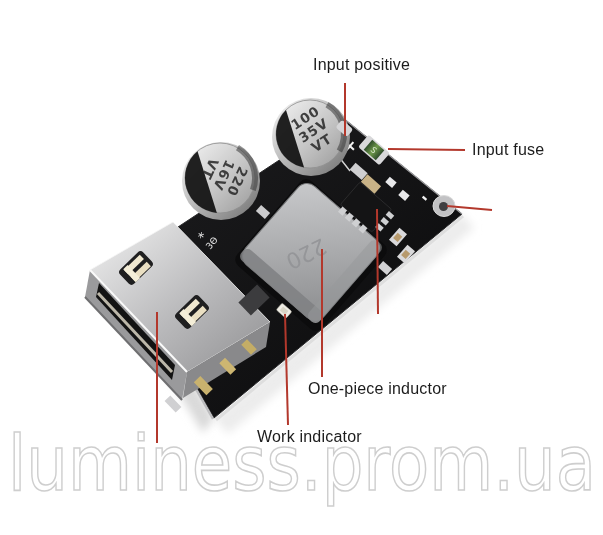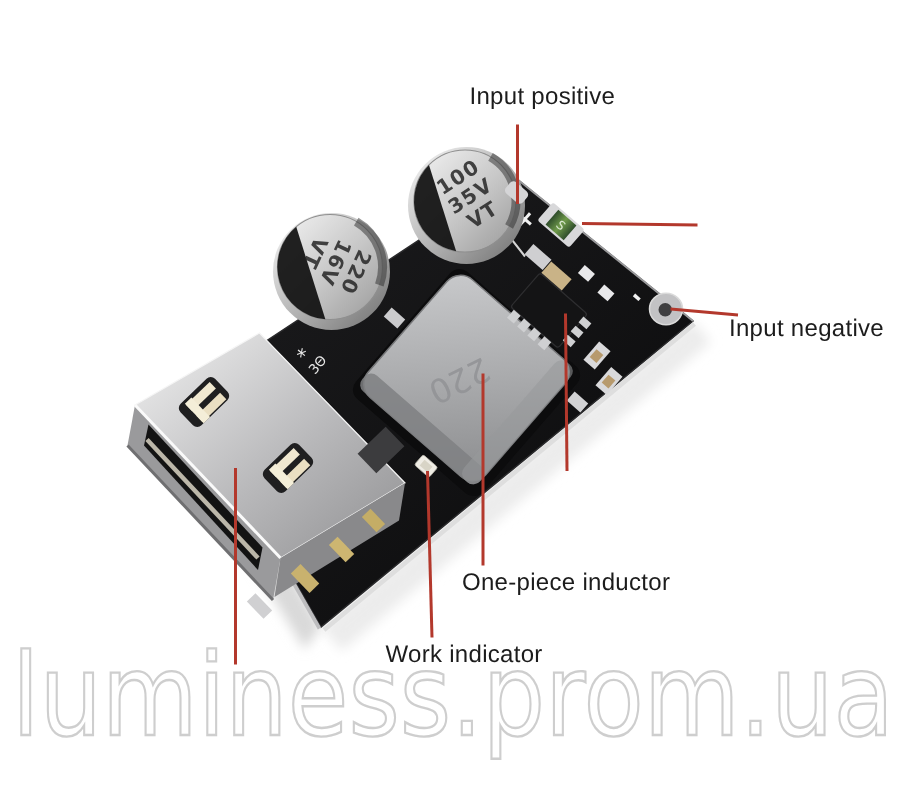--- a/index.html
+++ b/index.html
@@ -218,17 +218,17 @@
     <line x1="388" y1="149" x2="465" y2="150"></line>
     <line x1="447" y1="206" x2="492" y2="210"></line>
     <line x1="377" y1="209" x2="378" y2="314"></line>
     <line x1="322" y1="249" x2="322" y2="377"></line>
     <line x1="285" y1="314" x2="288" y2="425"></line>
     <line x1="157" y1="312" x2="157" y2="443"></line>
   </g>
 </svg>
 
 <div class="label" style="left:313px;top:55px">Input positive</div>
-<div class="label" style="left:486px;top:210px">Input negative</div>
+<div class="label" style="left:472px;top:140px">Input fuse</div>
 <div class="label" style="left:308px;top:379px">One-piece inductor</div>
 <div class="label" style="left:257px;top:427px">Work indicator</div>
 
 </div>
 
 </body></html>

